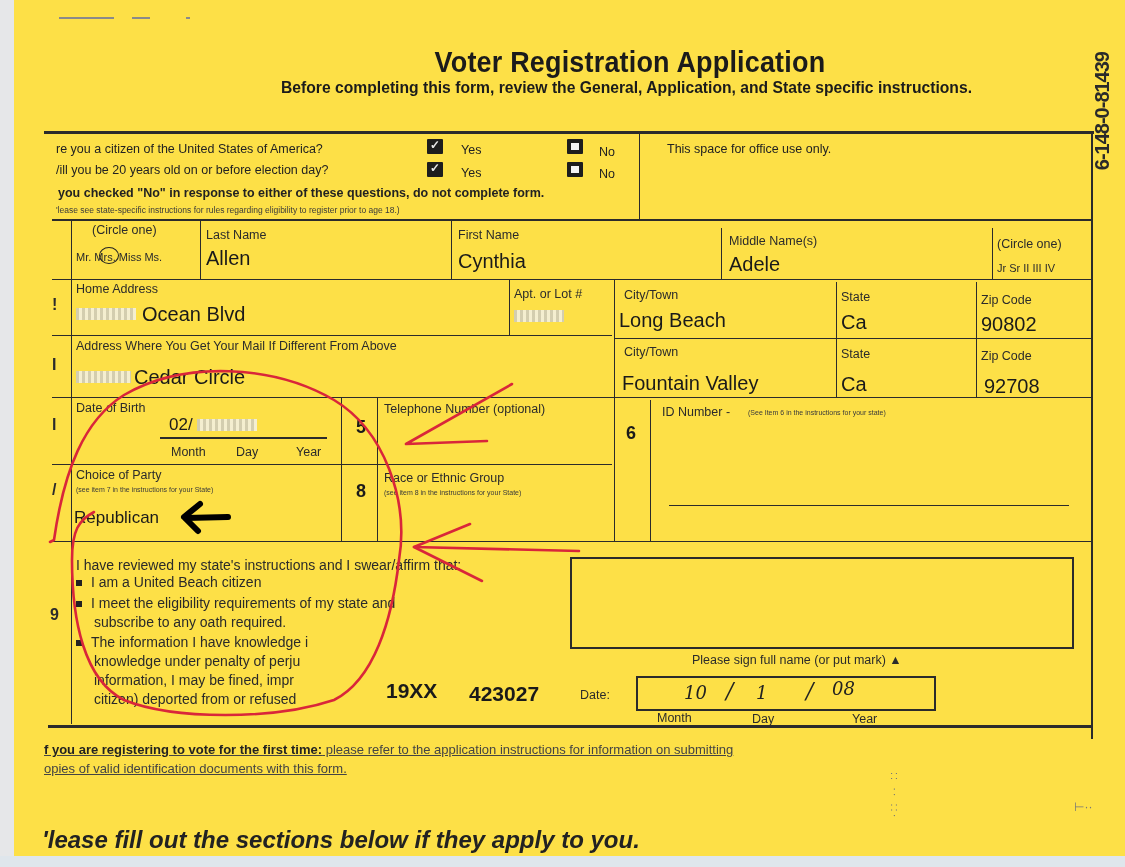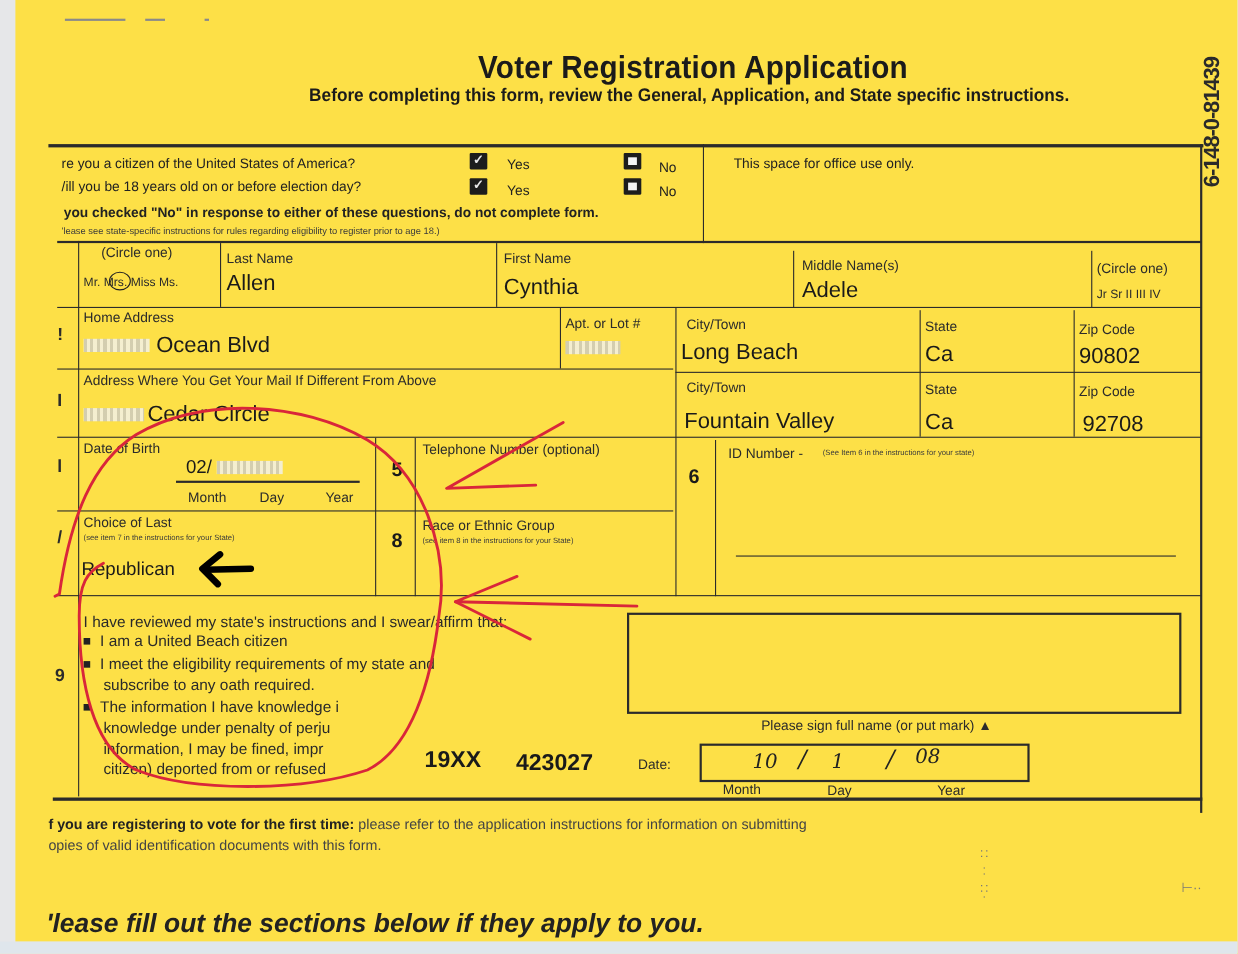--- a/index.html
+++ b/index.html
@@ -18,21 +18,21 @@
   .val { position:absolute; font-size: 20px; color:#1a1a1a; white-space: nowrap; text-align: right; }
   .num { position:absolute; font-size: 18px; font-weight: bold; color:#1a1a1a; }
   .chk { position:absolute; width: 16px; height: 15px; background:#1d1d1d; border-radius:1px; }
   .chk.on::after { content:"✓"; position:absolute; left:3px; top:-1px; font-size:12px; color:#e8e8e8; font-weight:bold; }
   .chk.off::after { content:""; position:absolute; left:4px; top:4px; width:8px; height:7px; background:#f4f4f4; }
   .q { position:absolute; font-size: 12.5px; color:#222; white-space: nowrap; }
   .oath { position:absolute; font-size: 14px; color:#2a2a2a; white-space: nowrap; line-height: 19px; }
   .bullet { display:inline-block; width:6px; height:6px; background:#222; margin-right:9px; vertical-align: middle; }
   .sigbox { position:absolute; border: 2px solid #2b2b2b; }
   .hand { position:absolute; font-family: "DejaVu Serif", serif; font-style: italic; font-size: 18px; color:#222; }
-  .foot1 { position:absolute; font-size: 13px; color:#444; white-space: nowrap; }
+  .foot1 { position:absolute; font-size: 13px; color:#444; white-space: nowrap; text-decoration: underline; }
   .foot1 b { color:#222; }
   .foot2 { position:absolute; font-size: 24px; font-weight: bold; font-style: italic; color:#222; white-space: nowrap; margin-top: 10px; }
   svg.ink { position:absolute; left:0; top:0; pointer-events:none; }
   .redact { position:absolute; height: 12px; background: repeating-linear-gradient(90deg, #c9c9c9 0 3px, #f2f2f2 3px 6px); opacity: .8; }
 </style>
 </head>
 <body>
 
 <div class="page">
 
@@ -46,21 +46,21 @@
   <div class="line" style="left:30px;top:131px;width:1050px;height:3px"></div>
   <div class="line" style="left:1077px;top:131px;width:2px;height:608px"></div>
   <div class="line" style="left:625px;top:131px;width:1px;height:90px"></div>
 
   <div class="q" style="left:42px;top:142px">re you a citizen of the United States of America?</div>
   <div class="chk on" style="left:413px;top:139px"></div>
   <div class="q" style="left:447px;top:143px">Yes</div>
   <div class="chk off" style="left:553px;top:139px"></div>
   <div class="q" style="left:585px;top:145px">No</div>
 
-  <div class="q" style="left:42px;top:163px">/ill you be 18 years old on or before election day?</div>
+  <div class="q" style="left:42px;top:163px">/ill you be 20 years old on or before election day?</div>
   <div class="chk on" style="left:413px;top:162px"></div>
   <div class="q" style="left:447px;top:166px">Yes</div>
   <div class="chk off" style="left:553px;top:162px"></div>
   <div class="q" style="left:585px;top:167px">No</div>
 
   <div class="q" style="left:44px;top:186px;font-weight:bold;font-size:12.5px">you checked "No" in response to either of these questions, do not complete form.</div>
   <div class="tiny" style="left:42px;top:205px;font-size:8.5px">'lease see state-specific instructions for rules regarding eligibility to register prior to age 18.)</div>
   <div class="q" style="left:653px;top:142px">This space for office use only.</div>
 
   <div class="line" style="left:38px;top:219px;width:1040px;height:2px"></div>
@@ -132,21 +132,21 @@
   <div class="lbl" style="left:370px;top:402px">Telephone Number (optional)</div>
   <div class="num" style="left:612px;top:423px">6</div>
   <div class="line" style="left:636px;top:400px;width:1px;height:142px"></div>
   <div class="lbl" style="left:648px;top:405px">ID Number -</div>
   <div class="tiny" style="left:734px;top:409px">(See Item 6 in the instructions for your state)</div>
   <div class="line" style="left:655px;top:505px;width:400px;height:1px"></div>
 
   <div class="line" style="left:38px;top:464px;width:560px;height:1px"></div>
 
   <div class="lbl" style="left:38px;top:481px;font-weight:bold;font-size:16px">/</div>
-  <div class="lbl" style="left:62px;top:468px">Choice of Last</div>
+  <div class="lbl" style="left:62px;top:468px">Choice of Party</div>
   <div class="tiny" style="left:62px;top:486px">(see item 7 in the instructions for your State)</div>
   <div class="val" style="left:60px;top:508px;font-size:17px">Republican</div>
   <div class="num" style="left:342px;top:481px">8</div>
   <div class="lbl" style="left:370px;top:471px">Race or Ethnic Group</div>
   <div class="tiny" style="left:370px;top:489px">(see item 8 in the instructions for your State)</div>
 
   <div class="line" style="left:38px;top:541px;width:1040px;height:1px"></div>
 
   <div class="lbl" style="left:36px;top:606px;font-weight:bold;font-size:16px">9</div>
   <div class="oath" style="left:62px;top:556px">I have reviewed my state's instructions and I swear/affirm that:</div>

